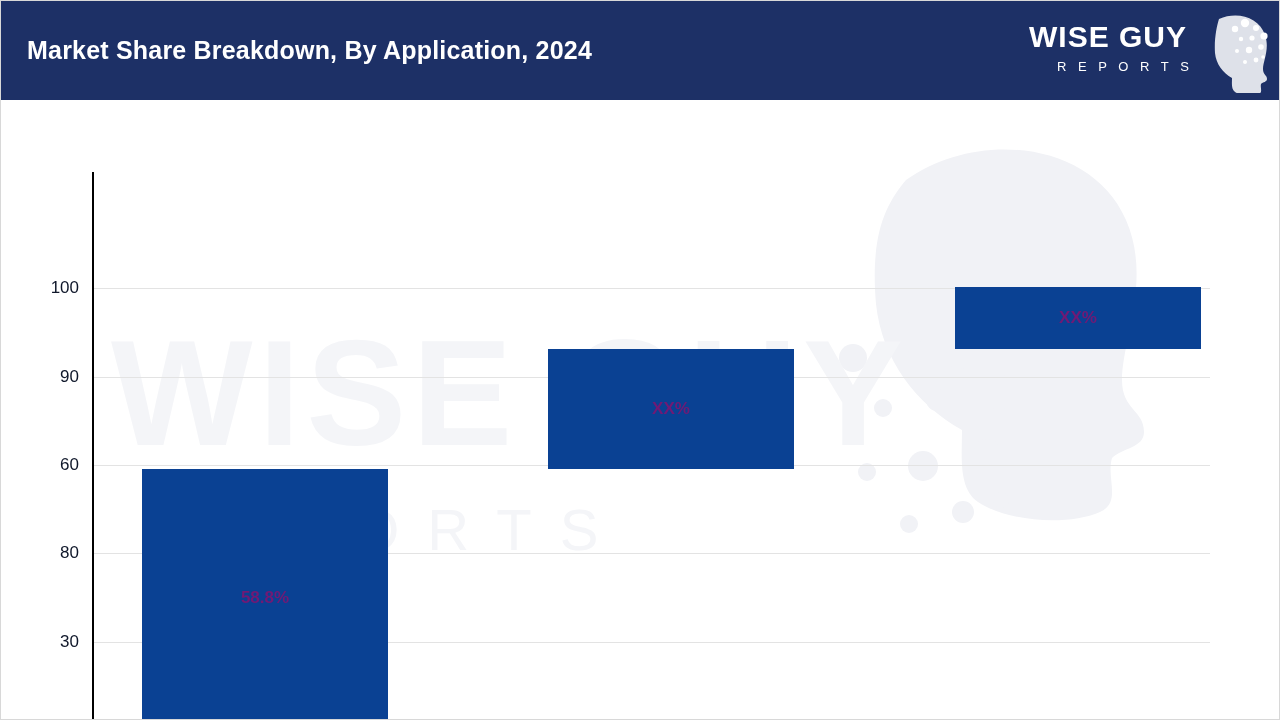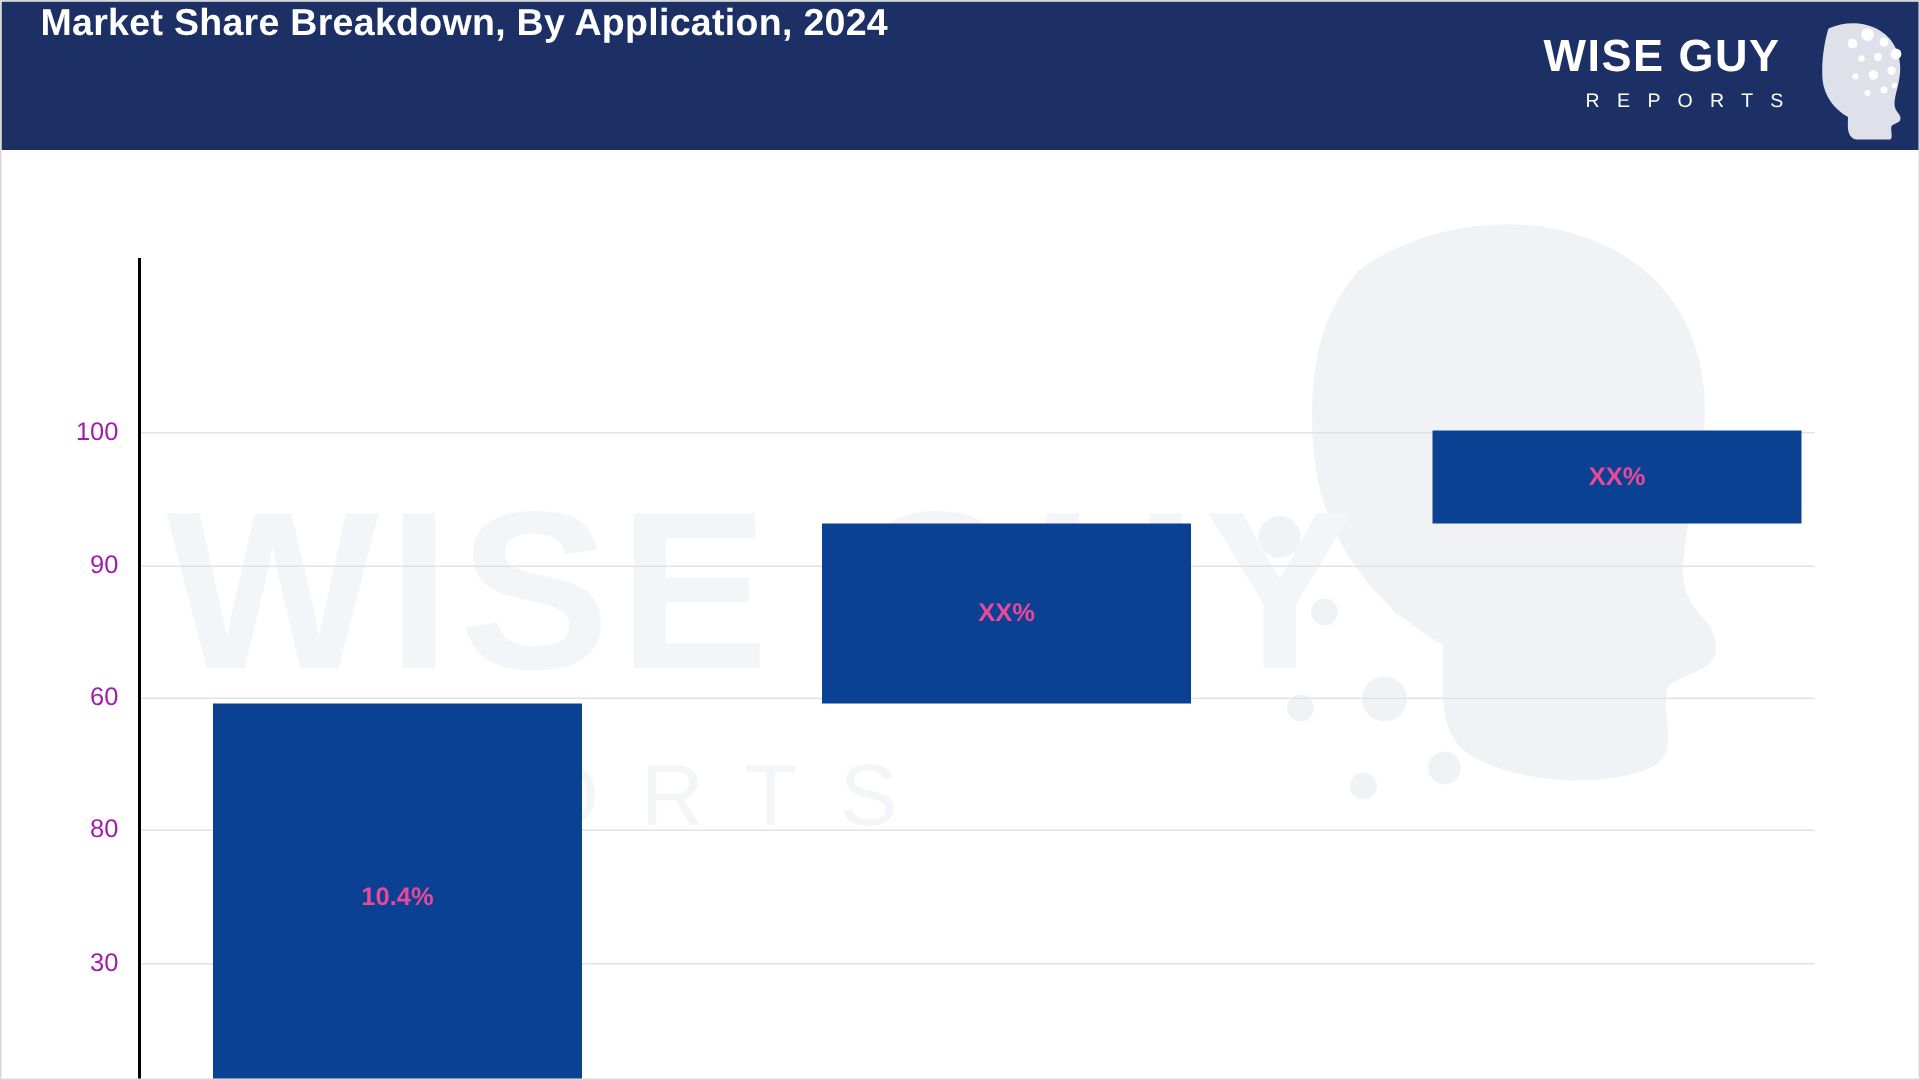--- a/index.html
+++ b/index.html
@@ -25,21 +25,21 @@
 
   
   .header {
     position: absolute;
     left: 0;
     top: 0;
     width: 1280px;
     height: 99px;
     background: #1d3066;
     display: flex;
-    align-items: flex-start;
+    align-items: center;
   }
   .header-title {
     color: #ffffff;
     font-size: 25px;
     font-weight: bold;
     margin-left: 26px;
     letter-spacing: 0.2px;
     white-space: nowrap;
   }
   .logo {
@@ -84,36 +84,36 @@
     left: 93px;
     width: 1116px;
     height: 1px;
     background: #e3e3e3;
   }
   .tick-label {
     position: absolute;
     right: 0;
     transform: translateY(-50%);
     font-size: 17px;
-    color: #a21caf;
+    color: #0f172a;
   }
   .ytick-box {
     position: absolute;
     left: 0;
     width: 78px;
     height: 0;
   }
 
   .bar {
     position: absolute;
     background: #0a4193;
   }
   .bar-label {
     position: absolute;
-    color: #ec4899;
+    color: #701a75;
     font-size: 17px;
     font-weight: bold;
     text-align: center;
     transform: translate(-50%, -50%);
     white-space: nowrap;
   }
 </style>
 </head>
 <body>
 
@@ -196,21 +196,21 @@
       <div class="tick-label">60</div>
     </div>
     <div class="ytick-box" style="top:276.6px;">
       <div class="tick-label">90</div>
     </div>
     <div class="ytick-box" style="top:188.3px;">
       <div class="tick-label">100</div>
     </div>
 
     <div class="bar" style="left:141px; top:369px; width:246px; height:260px;"></div>
-    <div class="bar-label" style="left:264px; top:498px;">10.4%</div>
+    <div class="bar-label" style="left:264px; top:498px;">58.8%</div>
 
     <div class="bar" style="left:547px; top:249px; width:246px; height:120px;"></div>
     <div class="bar-label" style="left:670px; top:309px;">XX%</div>
 
     <div class="bar" style="left:954px; top:187px; width:246px; height:62px;"></div>
     <div class="bar-label" style="left:1077px; top:218px;">XX%</div>
 
   </div>
 </div>
 

